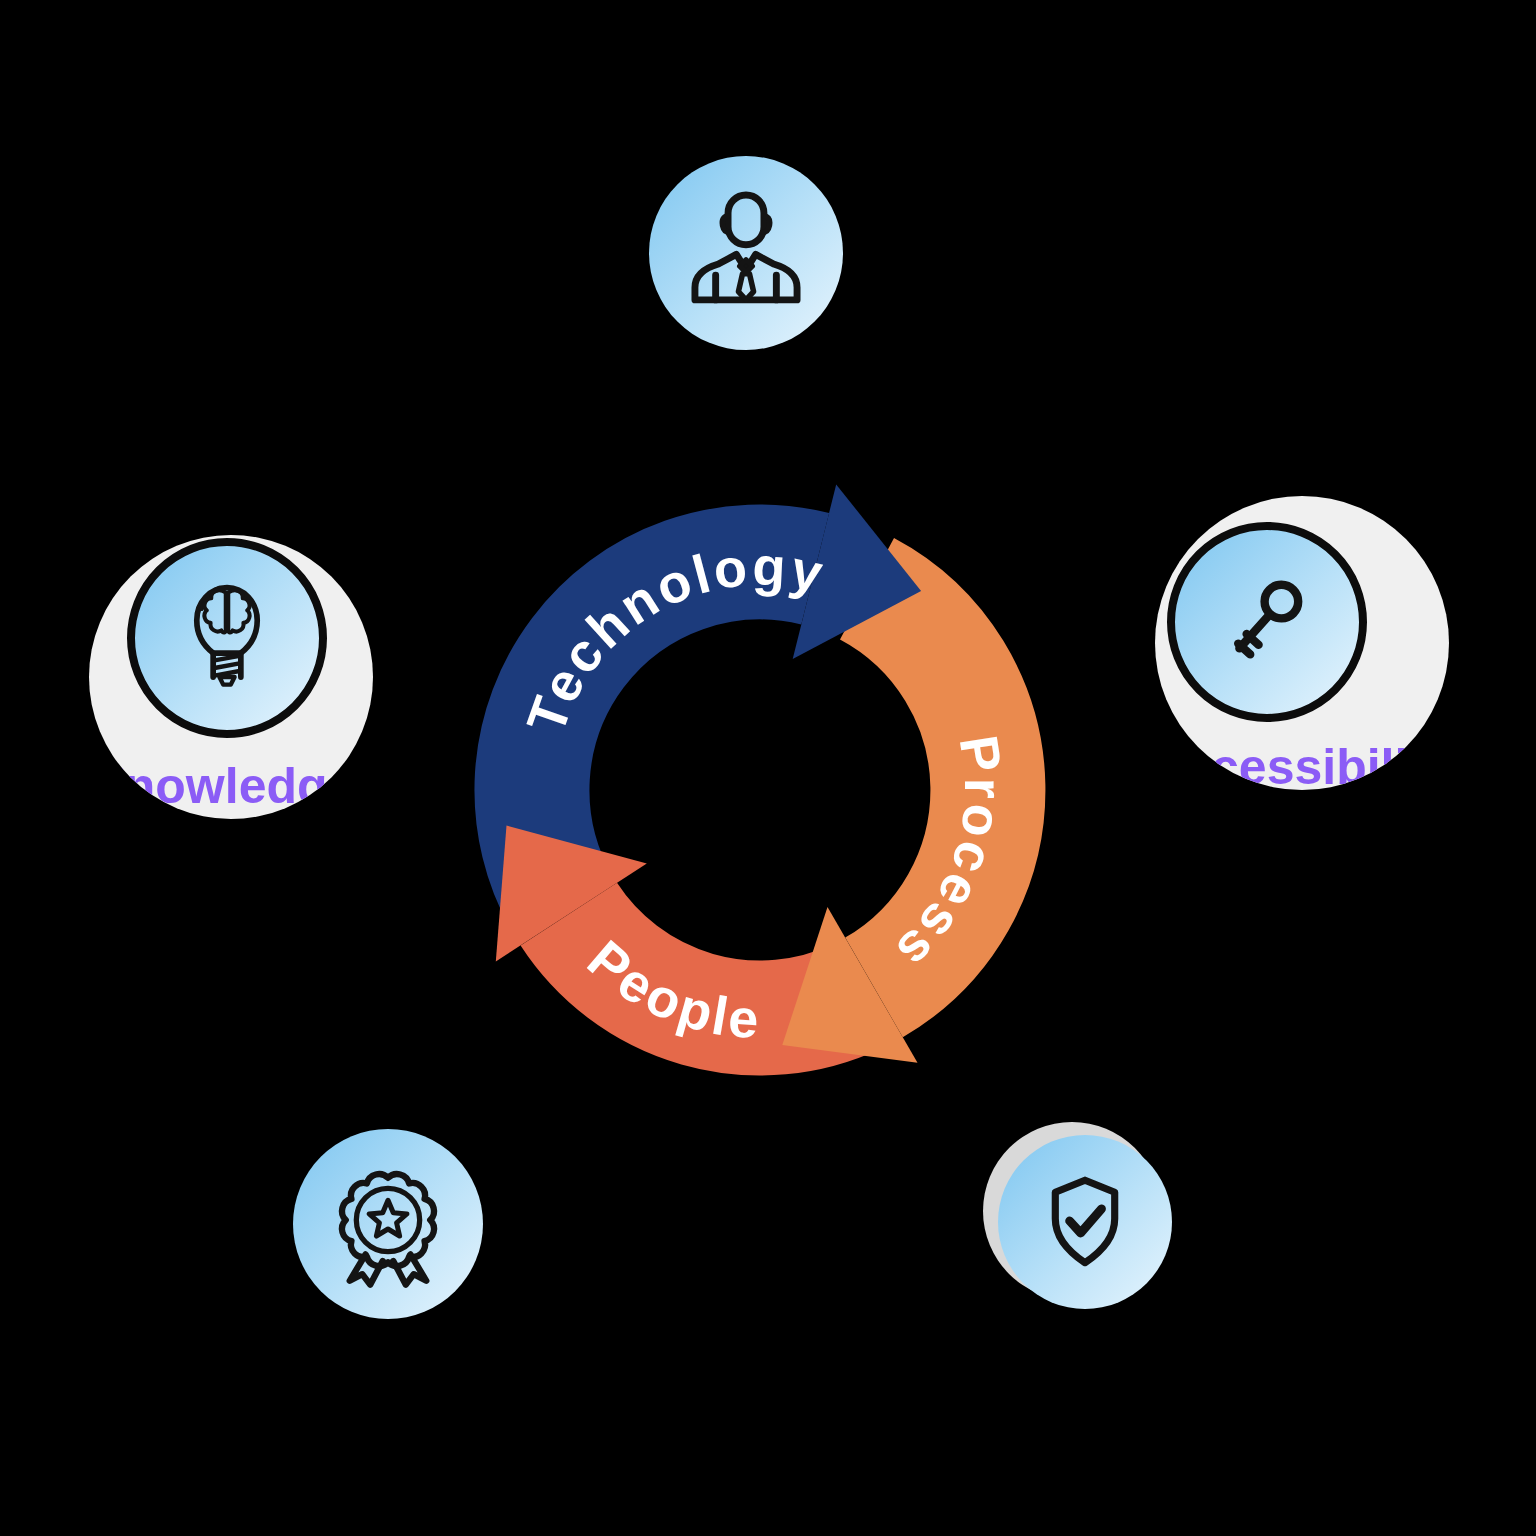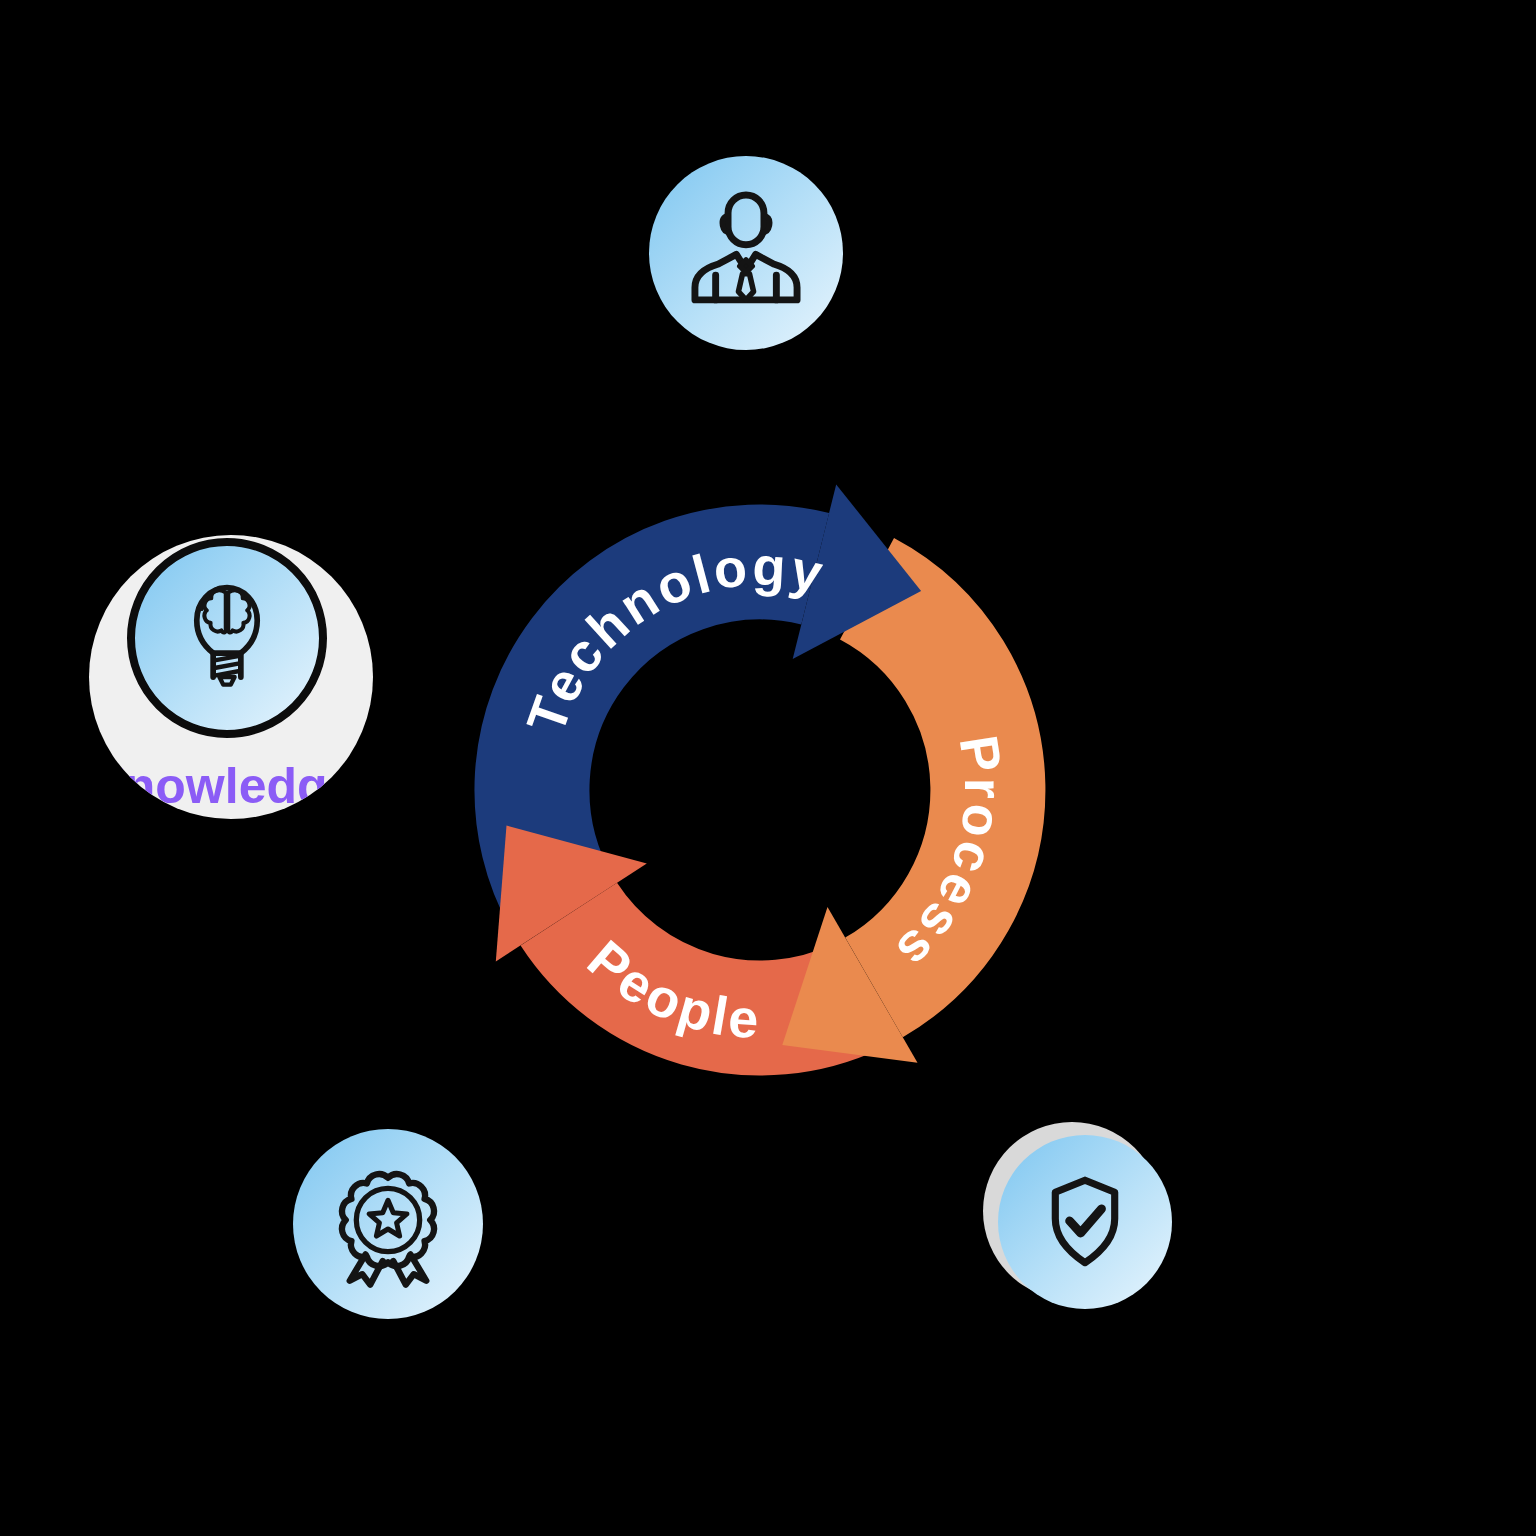--- a/index.html
+++ b/index.html
@@ -80,20 +80,31 @@
         <path d="M39 62 L39 81 M61 62 L61 81" stroke-width="4.5"></path>
         <path d="M39 68 L61 64 M39 74 L61 70 M39 80 L61 76" stroke-width="3.5"></path>
         <path d="M44 81 L56 81 L53 87 L47 87 Z" stroke-width="3.5"></path>
         <path d="M49 14 C44 10 37 12.5 37.5 18.5 C32 19 30.5 25.5 34 28 C30.5 31 32 37.5 37 38 C36 43 41.5 46.5 45.5 44 C47 46.5 49 46 49 43.5 Z" stroke-width="3.2"></path>
         <path d="M51 14 C56 10 63 12.5 62.5 18.5 C68 19 69.5 25.5 66 28 C69.5 31 68 37.5 63 38 C64 43 58.5 46.5 54.5 44 C53 46.5 51 46 51 43.5 Z" stroke-width="3.2"></path>
       </svg>
     </div>
     <span class="node-label" style="left:133px; top:251px;">Knowledge</span>
   </div>
 
+  <div class="circle halo" style="left:1155px; top:496px; width:294px; height:294px;">
+    <div class="circle blue ringed" style="left:12px; top:26px; width:184px; height:184px;">
+      <svg class="icon" width="120" height="120" viewBox="0 0 100 100">
+        <circle cx="62" cy="33" r="14" stroke-width="7"></circle>
+        <path d="M52 44 L27 72" stroke-width="7"></path>
+        <path d="M33 60 L43 69" stroke-width="7"></path>
+        <path d="M26 68 L36 77" stroke-width="7"></path>
+      </svg>
+    </div>
+    <span class="node-label" style="left:145px; top:271px;">Accessibility</span>
+  </div>
 
   <div class="circle blue" style="left:293px; top:1129px; width:190px; height:190px;">
     <svg class="icon" width="132" height="132" viewBox="0 0 100 100">
       <path d="M33 73 L21 93 L30.5 88 L36.5 96 L46 78" stroke-width="4.8"></path>
       <path d="M67 73 L79 93 L69.5 88 L63.5 96 L54 78" stroke-width="4.8"></path>
       <path d="M50 15 A9.5 9.5 0 0 1 66 19.3 A9.5 9.5 0 0 1 77.7 31 A9.5 9.5 0 0 1 82 47 A9.5 9.5 0 0 1 77.7 63 A9.5 9.5 0 0 1 66 74.7 A9.5 9.5 0 0 1 50 79 A9.5 9.5 0 0 1 34 74.7 A9.5 9.5 0 0 1 22.3 63 A9.5 9.5 0 0 1 18 47 A9.5 9.5 0 0 1 22.3 31 A9.5 9.5 0 0 1 34 19.3 A9.5 9.5 0 0 1 50 15 Z" stroke-width="4.8"></path>
       <circle cx="50" cy="47" r="24" stroke-width="4"></circle>
       <path d="M50 32 L54 41.5 L64.3 42.4 L56.5 49.1 L58.8 59.1 L50 53.8 L41.2 59.1 L43.5 49.1 L35.7 42.4 L46 41.5 Z" stroke-width="3.8"></path>
     </svg>
   </div>

